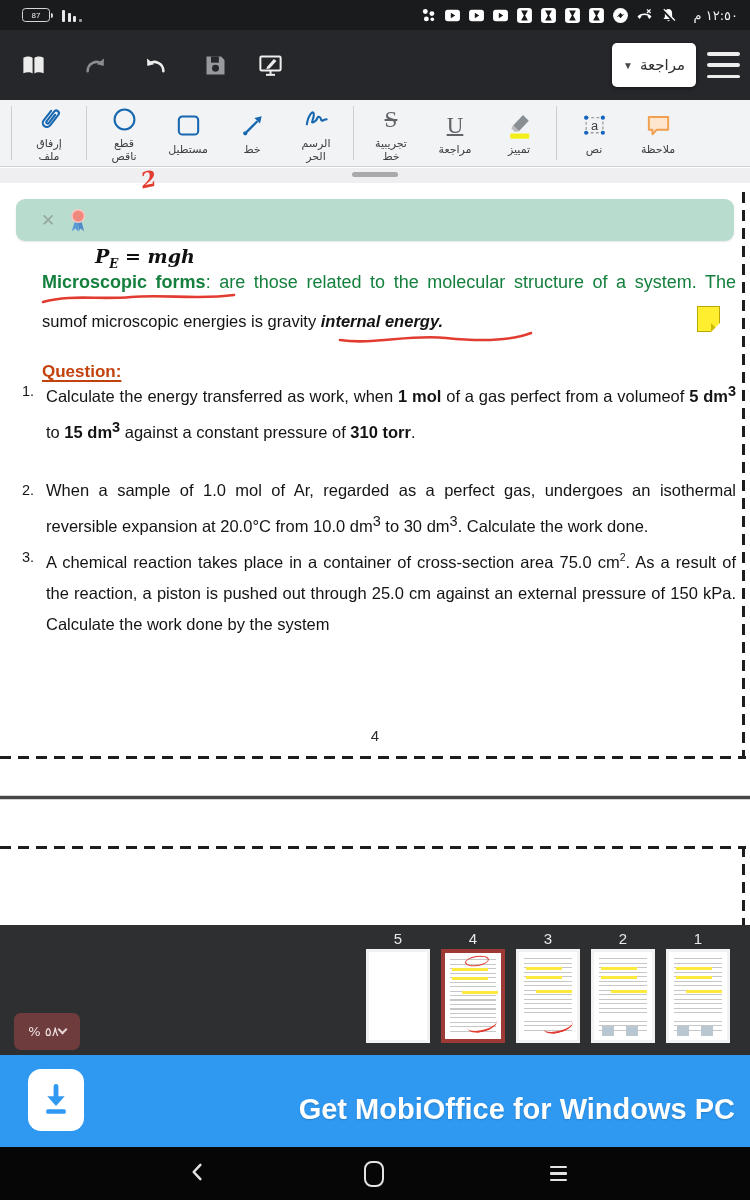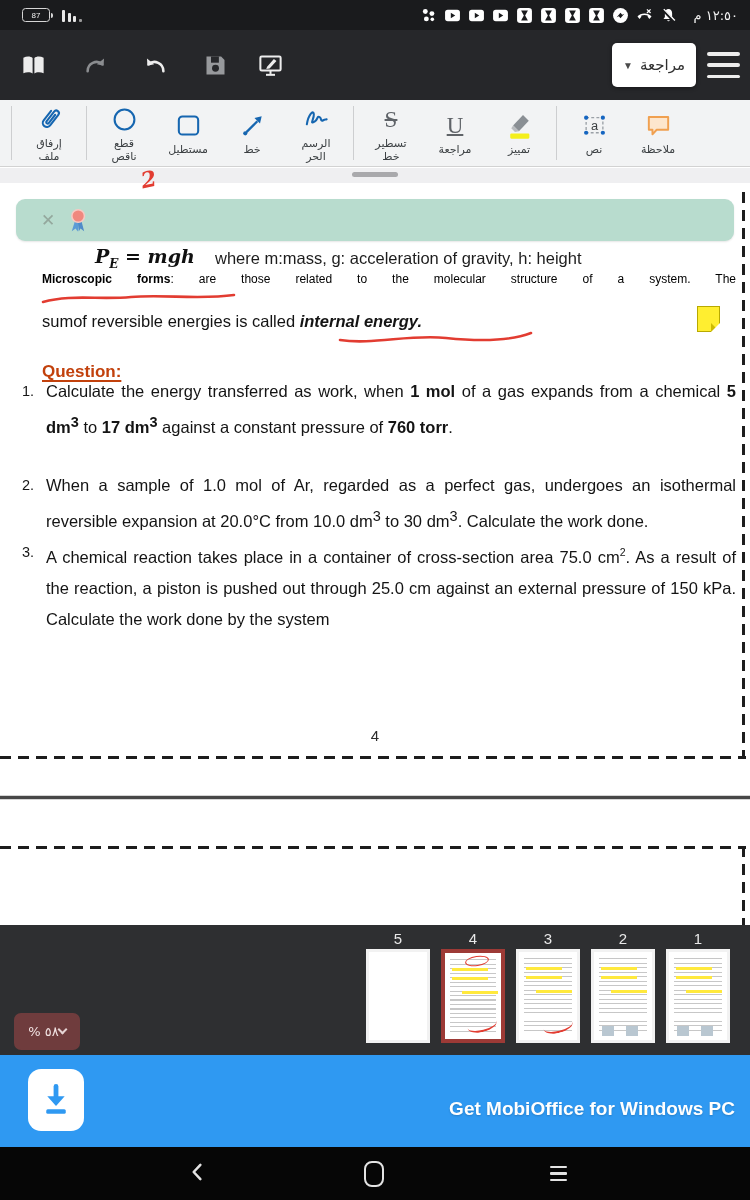--- a/index.html
+++ b/index.html
@@ -48,21 +48,21 @@
   .trial-text { margin-left:auto; font-size:15px; color:#3f685b; font-family:"DejaVu Sans",sans-serif; direction:rtl; }
   .trial-text b { font-weight:bold; color:#375e51; }
   .trial-badge { margin-left:10px; width:27px; height:27px; flex:none; }
   .trial-badge svg { width:27px; height:27px; }
 
   
   .red2 { position:absolute; left:141px; top:166px; color:#e23c31; font-size:22px; font-weight:bold; font-style:italic; transform:rotate(-12deg); font-family:"DejaVu Serif",serif; }
   .formula { position:absolute; left:95px; top:245px; font-family:"DejaVu Serif",serif; font-style:italic; font-weight:bold; font-size:19px; color:#101010; }
   .formula sub { font-size:12px; }
   .f-caption { position:absolute; left:215px; top:249px; font-size:16.5px; color:#1d1d1d; }
-  .pline1 { position:absolute; left:42px; top:272px; width:694px; font-size:12px; color:#000000; text-align:justify; text-align-last:justify; }
+  .pline1 { position:absolute; left:42px; top:272px; width:694px; font-size:18px; color:#15803d; text-align:justify; text-align-last:justify; }
   .pline1 b, .q .b { font-weight:bold; }
   .pline2 { position:absolute; left:42px; top:312px; font-size:16.5px; color:#141414; }
   .pline2 .ie { font-weight:bold; font-style:italic; }
   .squig { position:absolute; pointer-events:none; }
   .question { position:absolute; left:42px; top:362px; font-size:17px; font-weight:bold; color:#c2410c; text-decoration:underline; text-decoration-thickness:2px; text-underline-offset:3px; }
   .sticky { position:absolute; left:697px; top:306px; width:23px; height:26px; background:#ffee30; border:1px solid #b8a900; cursor:pointer; }
   .sticky::after { content:""; position:absolute; right:-1px; bottom:-1px; border-style:solid; border-width:0 0 9px 9px; border-color:transparent transparent #ffffff transparent; }
   .sticky::before { content:""; position:absolute; right:-1px; bottom:-1px; border-style:solid; border-width:9px 0 0 9px; border-color:transparent transparent transparent #cdbb00; }
   .qlist { position:absolute; left:22px; top:376px; width:714px; }
   .q { display:flex; }
@@ -93,21 +93,21 @@
   .mk-diagram { left:0; bottom:4px; width:100%; height:14px;
       background:linear-gradient(#b9c7d1,#b9c7d1) 8px 100%/12px 10px no-repeat,
                  linear-gradient(#b9c7d1,#b9c7d1) 32px 100%/12px 10px no-repeat; }
   .zoombtn { position:absolute; left:14px; top:88px; width:66px; height:37px; background:#6f3c3d; border-radius:7px; display:flex; align-items:center; justify-content:center; color:#f1e2e2; font-size:13px; font-family:"DejaVu Sans",sans-serif; cursor:pointer; }
   .zoombtn .chev { width:7px; height:7px; border-right:2px solid #e6d4d4; border-bottom:2px solid #e6d4d4; transform:rotate(45deg); margin-top:-4px; }
 
   
   .promo { position:absolute; top:1055px; left:0; width:750px; height:92px; background:#2f99f2; cursor:pointer; }
   .dltile { position:absolute; left:28px; top:14px; width:56px; height:62px; background:#ffffff; border-radius:13px; display:flex; align-items:center; justify-content:center; }
   .dltile svg { width:36px; height:36px; }
-  .promo-text { position:absolute; right:15px; top:0; height:108px; display:flex; align-items:center; font-size:19px; font-weight:bold; color:#ffffff; text-shadow:0 1px 2px rgba(0,0,0,.18); }
+  .promo-text { position:absolute; right:15px; top:0; height:108px; display:flex; align-items:center; font-size:29px; font-weight:bold; color:#ffffff; text-shadow:0 1px 2px rgba(0,0,0,.18); }
 
   
   .nav { position:absolute; top:1147px; left:0; width:750px; height:53px; background:#060606; }
   .nav-ic { position:absolute; top:50%; transform:translateY(-50%); cursor:pointer; }
   .nav-back { left:186px; } .nav-back svg { width:23px; height:23px; }
   .nav-home { left:364px; width:20px; height:26px; border:2.6px solid #e3e3e3; border-radius:8px; }
   .nav-recent { left:550px; width:17px; display:flex; flex-direction:column; gap:4px; }
   .nav-recent i { display:block; height:2.6px; background:#e3e3e3; border-radius:1px; }
 </style>
 </head>
@@ -290,21 +290,21 @@
           </svg>
         </div>
         <div class="tlabel">الرسم
 الحر</div>
       </div>
       <div class="tb-sep"></div>
       <div class="tool">
         <div class="ticon">
           <span class="glyph strike">S</span>
         </div>
-        <div class="tlabel">تسطير
+        <div class="tlabel">تجريبية
 خط</div>
       </div>
       <div class="tool">
         <div class="ticon">
           <span class="glyph und">U</span>
         </div>
         <div class="tlabel">مراجعة</div>
       </div>
       <div class="tool">
         <div class="ticon">
@@ -352,39 +352,38 @@
     <span class="trial-badge">
       <svg viewBox="0 0 24 24">
           <path d="M9 12 L6 21.5 L9.4 19 L11.3 21.8 L12.6 13.5 Z" fill="#5b9bd5"></path>
           <path d="M14.5 12 L17 21.5 L13.8 19.2 L12.2 21.8 L11.6 13.5 Z" fill="#4f8cc9"></path>
           <circle cx="11.7" cy="8" r="5.6" fill="#f0887e" stroke="#f8c9c3" stroke-width="1.4"></circle>
         </svg>
     </span>
   </div>
 
   <div class="formula"><span>P</span><sub>E</sub><span> = mgh</span></div>
-  <div class="f-caption">where m:mass, g: acceleration of gravity, h: height</div>
 
   <div class="pline1"><b>Microscopic forms</b><span>: are those related to the molecular structure of a system. The</span></div>
   <svg class="squig" style="left:41px;top:291px" width="196" height="14">
       <path d="M2 11 C 30 3, 58 9, 90 6 C 122 3, 158 9, 193 4" stroke="#e23c31" stroke-width="2.6" fill="none" stroke-linecap="round"></path>
     </svg>
-  <div class="pline2"><span>sumof reversible energies is called </span><span class="ie">internal energy.</span></div>
+  <div class="pline2"><span>sumof microscopic energies is gravity </span><span class="ie">internal energy.</span></div>
   <svg class="squig" style="left:338px;top:330px" width="196" height="16">
       <path d="M2 10 C 35 15, 72 4, 108 8 C 138 11, 170 12, 193 3" stroke="#e23c31" stroke-width="2.6" fill="none" stroke-linecap="round"></path>
     </svg>
 
   <div class="sticky"></div>
 
   <div class="question">Question:</div>
 
   <div class="qlist">
       <div class="q q1">
         <span class="qnum">1.</span>
-        <div class="qtext"><span>Calculate the energy transferred as work, when </span><span class="b">1 mol</span><span> of a gas expands from a chemical </span><span class="b">5 dm</span><span class="b supbig">3</span><span> to </span><span class="b">17 dm</span><span class="b supbig">3</span><span> against a constant pressure of </span><span class="b">760 torr</span><span>.</span></div>
+        <div class="qtext"><span>Calculate the energy transferred as work, when </span><span class="b">1 mol</span><span> of a gas perfect from a volumeof </span><span class="b">5 dm</span><span class="b supbig">3</span><span> to </span><span class="b">15 dm</span><span class="b supbig">3</span><span> against a constant pressure of </span><span class="b">310 torr</span><span>.</span></div>
       </div>
       <div class="q q2">
         <span class="qnum">2.</span>
         <div class="qtext"><span>When a sample of 1.0 mol of Ar, regarded as a perfect gas, undergoes an isothermal reversible expansion at 20.0°C from 10.0 dm</span><span class="supbig">3</span><span> to 30 dm</span><span class="supbig">3</span><span>. Calculate the work done.</span></div>
       </div>
       <div class="q q3">
         <span class="qnum">3.</span>
         <div class="qtext"><span>A chemical reaction takes place in a container of cross-section area 75.0 cm</span><span class="supsmall">2</span><span>. As a result of the reaction, a piston is pushed out through 25.0 cm against an external pressure of 150 kPa. Calculate the work done by the system</span></div>
       </div>
     </div>

